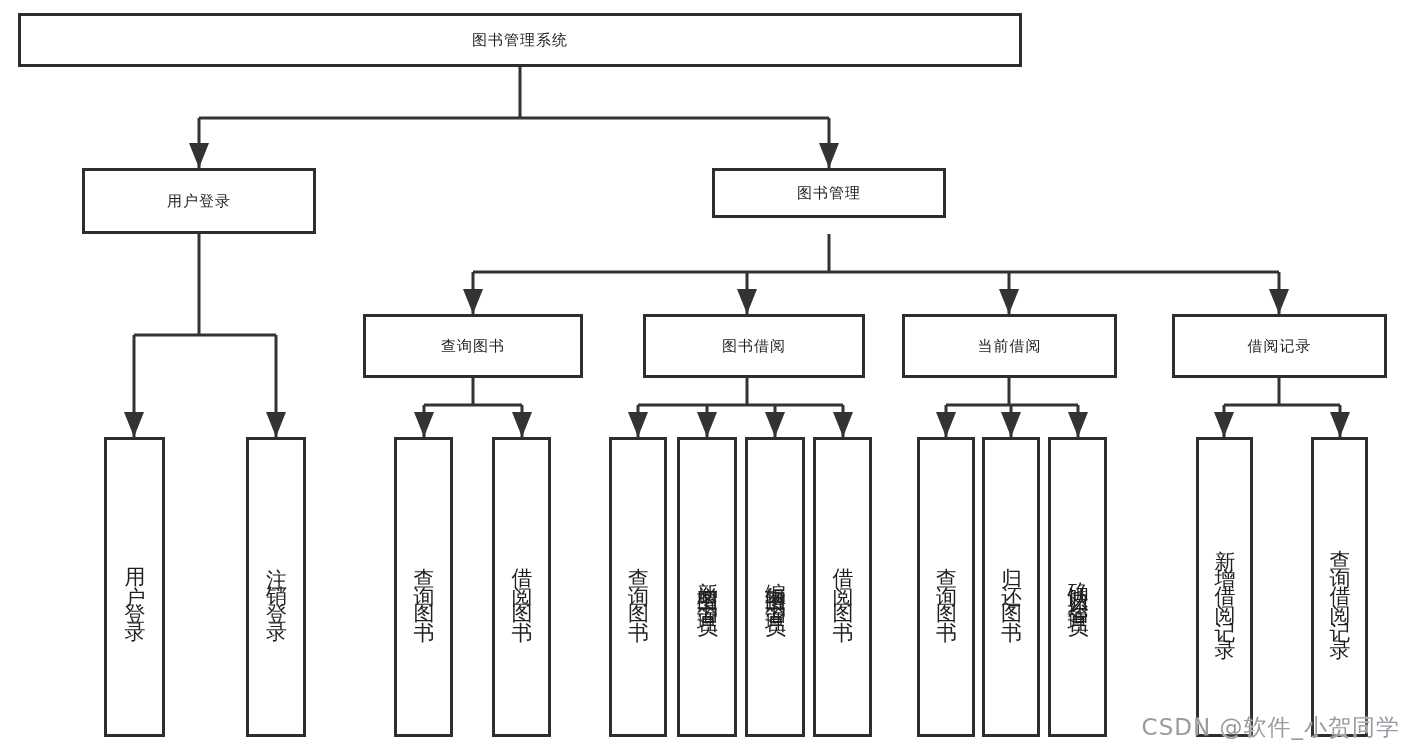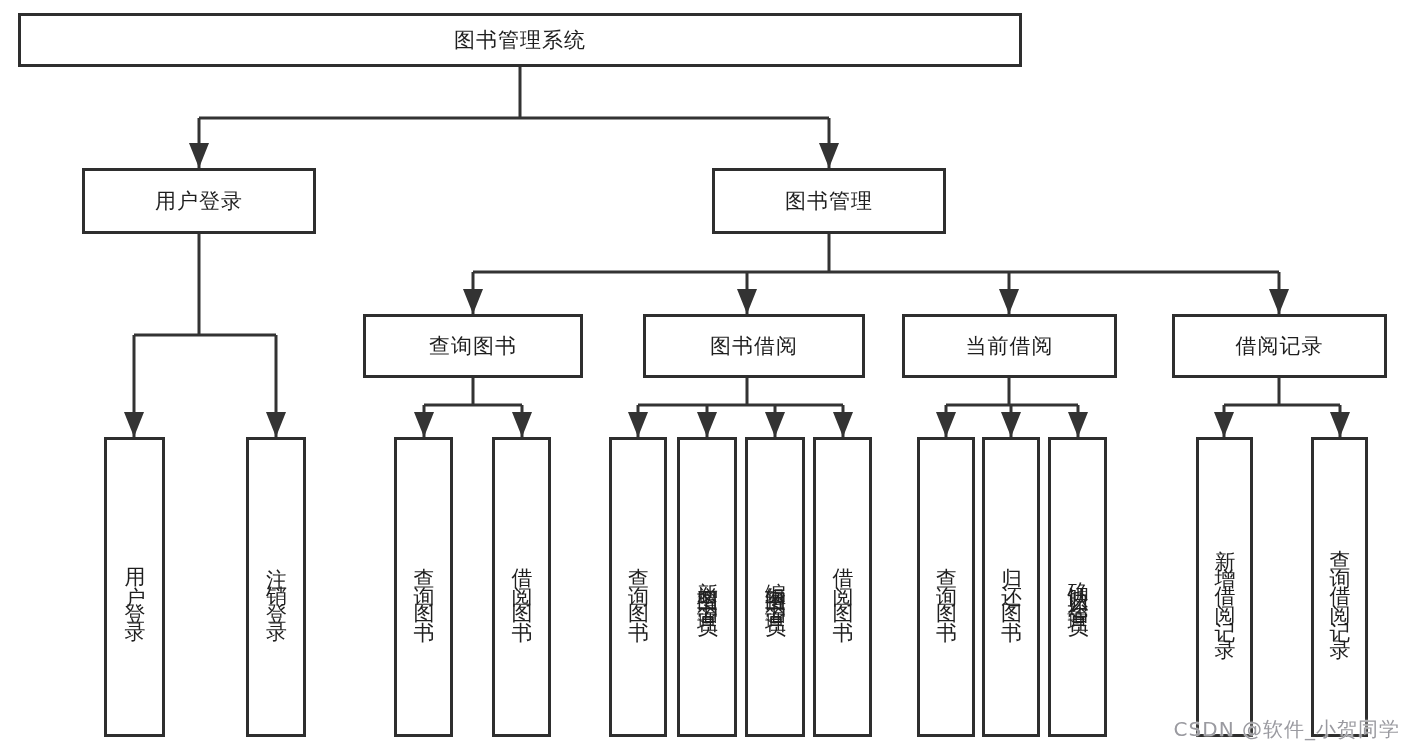--- a/index.html
+++ b/index.html
@@ -18,45 +18,45 @@
     font-family:"DejaVu Sans","Liberation Sans",sans-serif;
   }
   .connector-layer{position:absolute;left:0;top:0;width:1405px;height:747px;}
   .connector-layer path.seg{fill:none;stroke:var(--line,#333);stroke-width:3;}
   .connector-layer marker path{fill:var(--line,#333);stroke:none;}
   .hnode{
     position:absolute;box-sizing:border-box;
     border:3px solid var(--box_border,#2e2e2e);
     background:var(--box_bg,#fff);
     display:flex;align-items:center;justify-content:center;
-    font-size:21px;color:var(--text,#1f1f1f);
+    font-size:15px;color:var(--text,#1f1f1f);
     letter-spacing:1px;white-space:nowrap;
   }
   .root-node{left:18px;top:13px;width:1004px;height:54px;}
   .n-user-login{left:82px;top:168px;width:234px;height:66px;}
-  .n-book-mgmt{left:712px;top:168px;width:234px;height:66px;}
+  .n-book-mgmt{left:712px;top:168px;width:234px;height:50px;}
   .l3{top:314px;height:64px;}
   .n-new-book{left:363px;width:220px;}
   .n-book-borrow{left:636px;width:222px;margin-left:7px;}
   .n-current-borrow{left:902px;width:215px;}
   .n-borrow-record{left:1172px;width:215px;}
   .leaf{
     position:absolute;box-sizing:border-box;
     top:437px;height:300px;
     border:3px solid var(--box_border,#2e2e2e);
     background:var(--box_bg,#fff);
     display:flex;align-items:center;justify-content:center;
     writing-mode:vertical-rl;text-orientation:mixed;
     font-size:21px;color:var(--text,#1f1f1f);
     letter-spacing:18px;line-height:1;
   }
   .leaf.tight{letter-spacing:5px;}
   .watermark{
     position:absolute;right:5px;bottom:4px;
-    font-size:20px;color:var(--watermark,#9a9aa0);
+    font-size:23px;color:var(--watermark,#9a9aa0);
     letter-spacing:1px;white-space:nowrap;
     text-shadow:0 0 2px #ffffff,0 0 1px #ffffff;
   }
 </style>
 </head>
 <body>
 
 <div class="stage">
 
   <svg class="connector-layer" width="1405" height="747" viewBox="0 0 1405 747" xmlns="http://www.w3.org/2000/svg">

